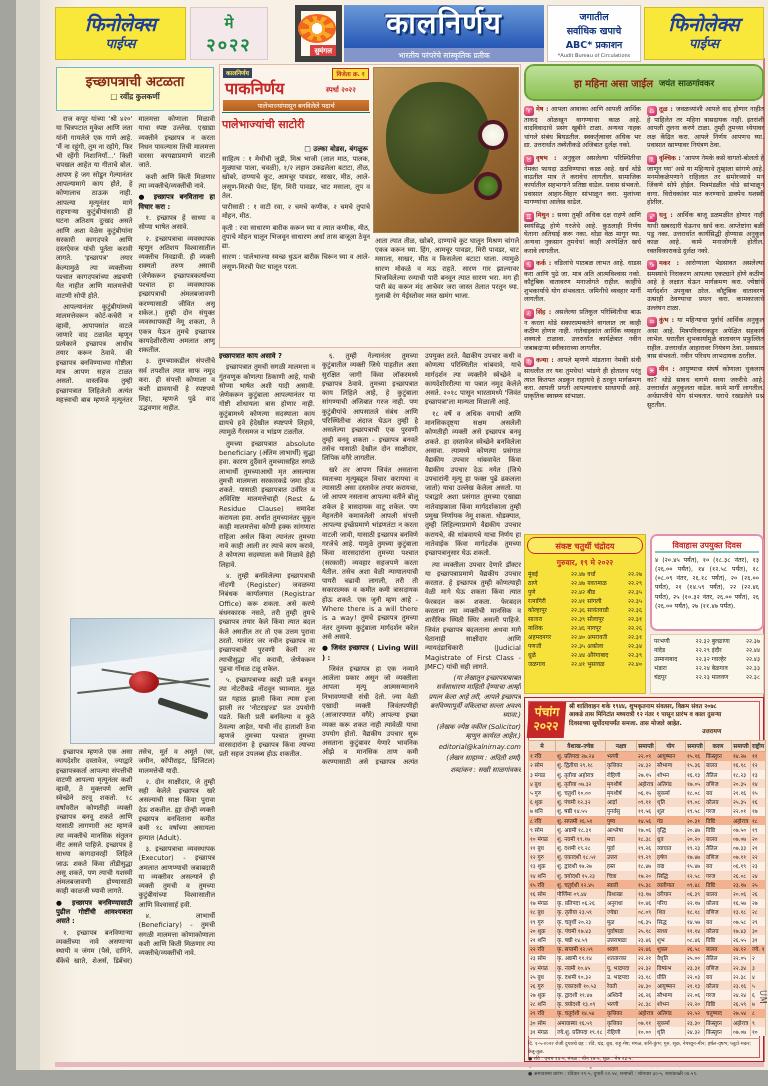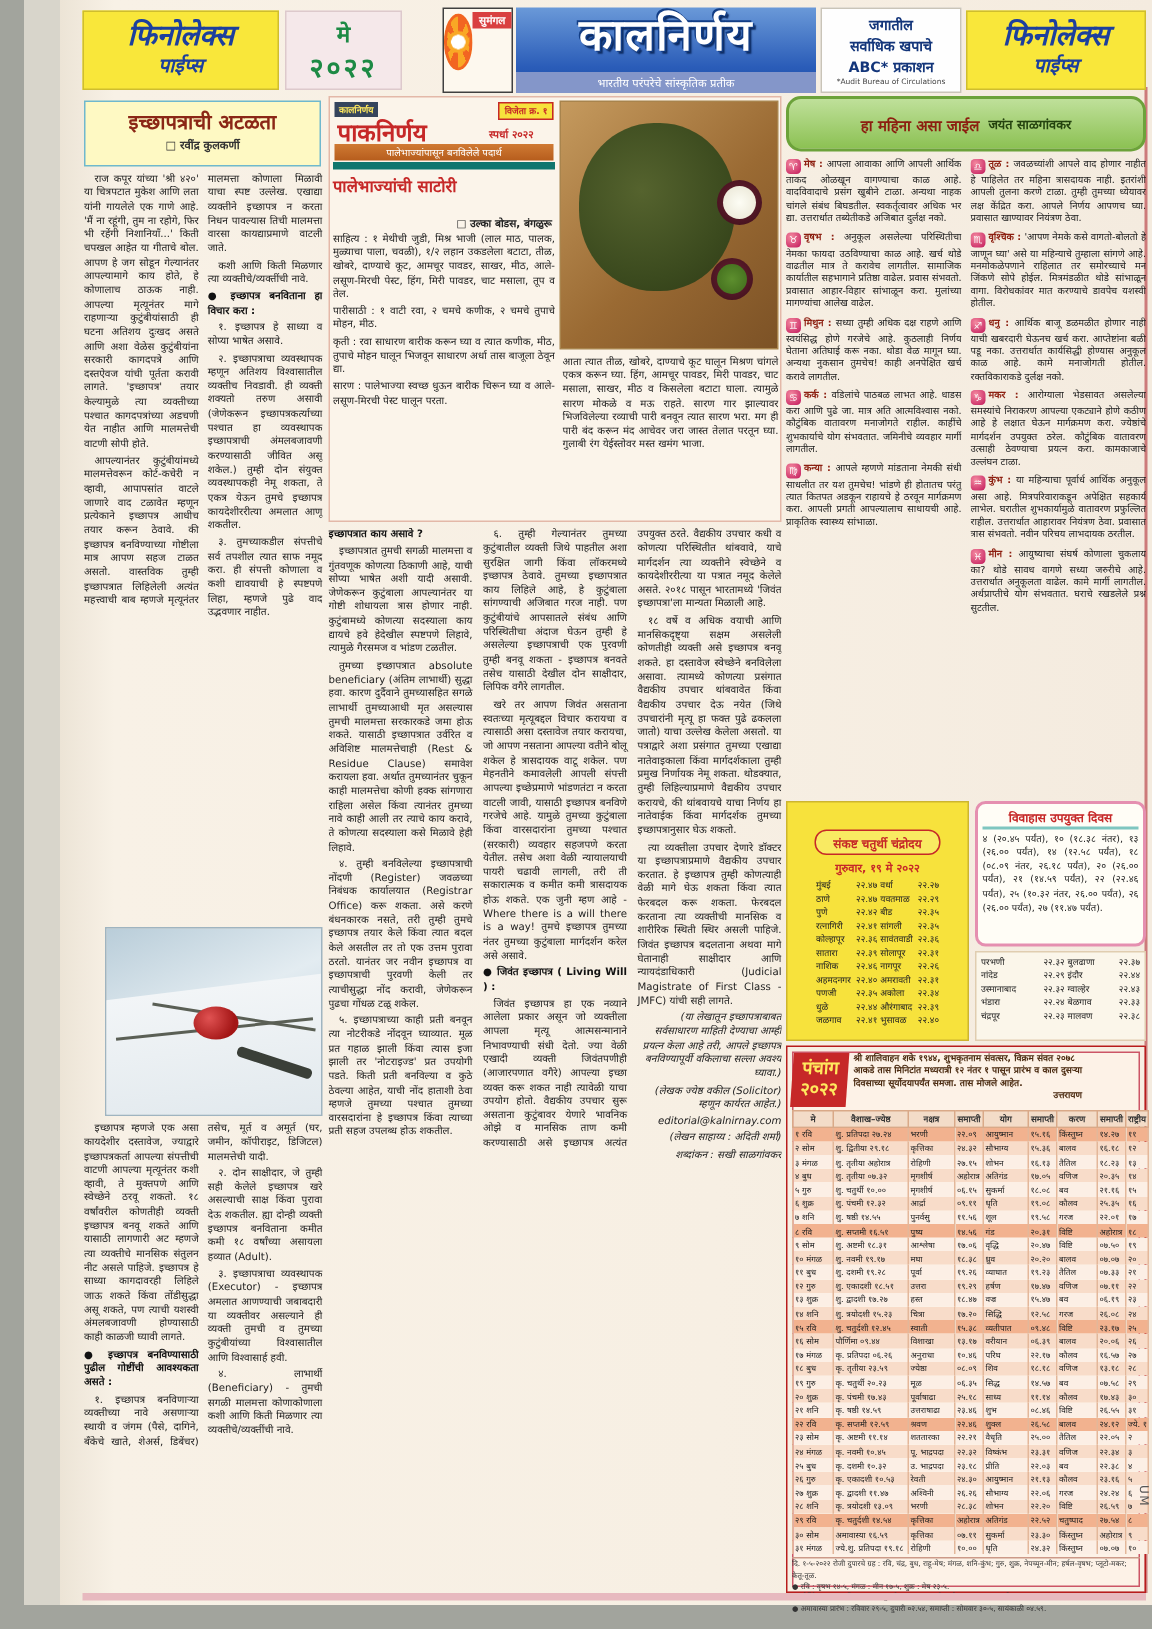--- a/index.html
+++ b/index.html
@@ -9,21 +9,21 @@
 .scanstrip{left:16px;top:0;width:24px;height:1070px;background:#d8d5cb}
 .paper{left:40px;top:0;width:728px;height:1070px;background:linear-gradient(90deg,#ece4d6,#f8f1e6 5%,#f7efe3 60%,#f4ebdf)}
 .redgedge{left:763px;top:58px;width:2px;height:1004px;background:#cc7a7a}
 .botband{left:55px;top:1062px;width:709px;height:5px;background:#e7b9bf}
 
 .ybox{background:#f9e73a;border:1px solid #cfbd2e;text-align:center;font-family:"DejaVu Serif",serif;font-style:italic;font-weight:bold;color:#1c3f9e;display:flex;flex-direction:column;justify-content:center}
 .ybox .l1{font-size:19px;line-height:1.05}
 .ybox .l2{font-size:13px}
 .monthbox{background:#f5e8ea;border:1px solid #ddc9cc;text-align:center;color:#1d8a45;font-weight:bold;display:flex;flex-direction:column;justify-content:center}
 .monthbox .m{font-size:15px}.monthbox .y{font-size:18px;letter-spacing:2px}
-.logobox{background:#fdf8ee;border:1px solid #404040;display:flex;flex-direction:row;align-items:flex-start}
+.logobox{background:#fdf8ee;border:6px solid #404040;display:flex;flex-direction:column;align-items:flex-end}
 .flower{width:38px;height:38px;border-radius:50%;margin-top:3px;background:radial-gradient(circle,#fff 0 22%,#f9a825 23% 34%,transparent 35%),repeating-conic-gradient(#f26522 0 22.5deg,#f9a825 22.5deg 45deg);box-shadow:0 0 0 2px #f26522 inset}
 .sumangal{margin-top:2px;background:#d94040;color:#fff;font-size:7px;padding:1px 4px;font-weight:bold}
 .masthead{background:linear-gradient(#6a99d8,#2a5cb8 70%,#1f4da6);display:flex;flex-direction:column;justify-content:space-between;text-align:center;overflow:hidden}
 .masthead .t{font-size:29px;font-weight:bold;color:#fff;line-height:1.25;text-shadow:1px 1px 0 #123d85,-1px -1px 0 #123d85,2px 2px 1px #0c2a60;letter-spacing:1px}
 .masthead .tg{background:#8496c9;color:#fff;font-size:7.5px;padding:2px 0}
 .abcbox{background:#fefefe;border:1px solid #c9c4b8;text-align:center;color:#13357a;font-weight:bold;display:flex;flex-direction:column;justify-content:center;gap:1px}
 .abcbox .a{font-size:9.5px}.abcbox .f{font-size:5px;color:#444;font-weight:normal}
 
 .ltitle{background:#fef9c3;border:1px solid #6fb8ce;padding:4px 5px 3px;text-align:center}
 .ltitle .t{color:#8b2716;font-weight:bold;font-size:13.5px}
@@ -40,40 +40,40 @@
 .wax{position:absolute;width:30px;height:22px;border-radius:50%;background:radial-gradient(circle at 35% 35%,#e05252,#a31515 70%)}
 .scis{position:absolute;width:52px;height:7px;background:#3a3f38;transform:rotate(18deg);border-radius:3px}
 .photo-food{background:linear-gradient(135deg,#c59a5e,#9a6a33 55%,#7c5226);overflow:hidden;border:1px solid #a8844d}
 .bhakri{position:absolute;left:12px;top:14px;width:104px;height:112px;border-radius:48%;background:radial-gradient(circle at 40% 40%,#55632e,#3b4a1e 65%,#2e3a16)}
 .bowl{position:absolute;border-radius:50%;background:radial-gradient(circle at 50% 45%,#6b2233,#481320 75%)}
 .bowl .in{position:absolute;left:4px;top:4px;right:4px;bottom:4px;border-radius:50%}
 .raita .in{background:radial-gradient(#fdfdf5,#e8e4d2)}
 .chut .in{background:radial-gradient(#5d8f2e,#3f6a1b)}
 
 .recbox{border:1px solid #e3b8a8;background:#fbf4ea;padding:2px}
-.rechead{position:relative;height:46px;border-bottom:5px solid #0f766e}
+.rechead{position:relative;height:46px;border-bottom:1px solid #0f766e}
 .brandchip{position:absolute;left:1px;top:1px;background:#35445c;color:#ffe95e;font-size:6px;padding:1px 3px;font-weight:bold}
 .vijeta{position:absolute;right:1px;top:1px;background:#f7e23c;color:#c62828;font-size:6px;padding:1px 3px;font-weight:bold;border:1px solid #c62828}
 .rectitle{position:absolute;left:3px;top:10px;color:#c62828;font-weight:bold;font-size:16px}
 .recyear{position:absolute;left:104px;top:18px;color:#c62828;font-size:7px;font-weight:bold}
 .recsub{position:absolute;left:1px;right:1px;bottom:1px;background:linear-gradient(#d07a33,#b65d1d);color:#fff;font-size:6.5px;text-align:center;padding:1px 0}
 .dish{color:#c62828;font-weight:bold;font-size:11px;text-align:left;margin-top:3px}
 .recauthor{text-align:right;font-size:7px;font-weight:bold;margin:13px 2px 2px}
 .rectext{font-size:6.8px;line-height:1.36;text-align:justify}
 .rectext .para{text-indent:0;margin-bottom:2px}
 
 .horohead{background:linear-gradient(#bfe09a,#8cc153);border:2px solid #6ca23a;border-radius:10px;display:flex;align-items:center;justify-content:center;gap:6px}
 .horohead .t{color:#8c1f10;font-weight:bold;font-size:10px}
 .horohead .a{color:#24430e;font-weight:bold;font-size:8.5px}
 .signcol{position:absolute;width:117px}
 .sign{font-size:6.4px;line-height:1.31;text-align:justify;margin-bottom:4px}
 .sicon{display:inline-block;width:10px;height:10px;border-radius:3px;background:radial-gradient(circle at 35% 30%,#f48aa0,#c2185b);color:#fff;font-size:6.5px;line-height:10px;text-align:center;margin-right:2px;vertical-align:-2px}
 .sname{color:#8c1f10}
 
-.sankbox{background:#f7e23c;border:1px solid #cdb52f;padding:18px}
+.sankbox{background:#f7e23c;border:1px solid #cdb52f;padding:2px}
 .sanktitle{border:1.5px solid #c62828;border-radius:8px;color:#c62828;font-weight:bold;font-size:8px;text-align:center;padding:2px 0;background:#f9ea62}
 .sankdate{color:#c62828;font-weight:bold;font-size:7.5px;text-align:center;margin:3px 0 2px}
 table.city{width:100%;border-collapse:collapse;font-size:5.9px}
 table.city td{padding:0.5px 1px;white-space:nowrap}
 table.city td.time{text-align:right}
 .wedbox{background:#fffdf6;border:2px solid #e58fb0;border-radius:7px;padding:2px 3px}
 .wedtitle{color:#c62828;font-weight:bold;font-size:8px;text-align:center;padding:1px 0;border-bottom:2px solid #7ec6c0}
 .wedtext{font-size:6.3px;line-height:1.45;text-align:justify;margin-top:2px}
 .extrarows{background:#fbf6ea;border:1px solid #e0cdb0;padding:1px 2px}
 
@@ -208,20 +208,21 @@
 
 <div class="abs horohead" style="left:524px;top:64px;width:240px;height:37px">
   <span class="t">हा महिना असा जाईल</span>
   <span class="a">जयंत साळगांवकर</span>
 </div>
 <div id="signs-c0" class="signcol" style="left:524px;top:105px;height:426px;overflow:hidden">
     <div class="sign"><span class="sicon">♈</span><b class="sname">मेष : </b>आपला आवाका आणि आपली आर्थिक ताकद ओळखून वागण्याचा काळ आहे. वादविवादाचे प्रसंग खुबीने टाळा. अन्यथा नाहक चांगले संबंध बिघडतील. स्वकर्तृत्वावर अधिक भर द्या. उत्तरार्धात तब्येतीकडे अजिबात दुर्लक्ष नको.</div>
     <div class="sign"><span class="sicon">♉</span><b class="sname">वृषभ : </b>अनुकूल असलेल्या परिस्थितीचा नेमका फायदा उठविण्याचा काळ आहे. खर्च थोडे वाढतील मात्र ते करावेच लागतील. सामाजिक कार्यातील सहभागाने प्रतिष्ठा वाढेल. प्रवास संभवतो. प्रवासात आहार-विहार सांभाळून करा. मुलांच्या मागण्यांचा आलेख वाढेल.</div>
     <div class="sign"><span class="sicon">♊</span><b class="sname">मिथुन : </b>सध्या तुम्ही अधिक दक्ष राहणे आणि स्वयंसिद्ध होणे गरजेचे आहे. कुठलाही निर्णय घेताना अतिघाई करू नका. थोडा वेळ मागून घ्या. अन्यथा नुकसान तुमचेच! काही अनपेक्षित खर्च करावे लागतील.</div>
     <div class="sign"><span class="sicon">♋</span><b class="sname">कर्क : </b>वडिलांचे पाठबळ लाभत आहे. धाडस करा आणि पुढे जा. मात्र अति आत्मविश्वास नको. कौटुंबिक वातावरण मनाजोगते राहील. काहींचे शुभकार्याचे योग संभवतात. जमिनीचे व्यवहार मार्गी लागतील.</div>
+    <div class="sign"><span class="sicon">♌</span><b class="sname">सिंह : </b>असलेल्या प्रतिकूल परिस्थितीचा बाऊ न करता थोडे सकारात्मकतेने वागलात तर काही कठीण होणार नाही. नातेवाइकांत आर्थिक व्यवहार शक्यतो टाळावा. उत्तरार्धात कार्यक्षेत्रात नवीन जबाबदाऱ्या स्वीकाराव्या लागतील.</div>
     <div class="sign"><span class="sicon">♍</span><b class="sname">कन्या : </b>आपले म्हणणे मांडताना नेमकी संधी साधलीत तर यश तुमचेच! भांडणे ही होतातच परंतु त्यात कितपत अडकून राहायचे हे ठरवून मार्गक्रमण करा. आपली प्रगती आपल्यालाच साधायची आहे. प्राकृतिक स्वास्थ्य सांभाळा.</div>
   </div>
 <div id="signs-c1" class="signcol" style="left:647px;top:105px;height:426px;overflow:hidden">
     <div class="sign"><span class="sicon">♎</span><b class="sname">तूळ : </b>जवळच्यांशी आपले वाद होणार नाहीत हे पाहिलेत तर महिना त्रासदायक नाही. इतरांशी आपली तुलना करणे टाळा. तुम्ही तुमच्या ध्येयावर लक्ष केंद्रित करा. आपले निर्णय आपणच घ्या. प्रवासात खाण्यावर नियंत्रण ठेवा.</div>
     <div class="sign"><span class="sicon">♏</span><b class="sname">वृश्चिक : </b>'आपण नेमके कसे वागतो-बोलतो हे जाणून घ्या' असे या महिन्याचे तुम्हाला सांगणे आहे. मनमोकळेपणाने राहिलात तर समोरच्याचे मन जिंकणे सोपे होईल. मित्रमंडळीत थोडे सांभाळून वागा. विरोधकांवर मात करण्याचे डावपेच यशस्वी होतील.</div>
     <div class="sign"><span class="sicon">♐</span><b class="sname">धनु : </b>आर्थिक बाजू डळमळीत होणार नाही याची खबरदारी घेऊनच खर्च करा. आप्तेष्टांना बळी पडू नका. उत्तरार्धात कार्यसिद्धी होण्यास अनुकूल काळ आहे. कामे मनाजोगती होतील. रक्तविकाराकडे दुर्लक्ष नको.</div>
     <div class="sign"><span class="sicon">♑</span><b class="sname">मकर : </b>आरोग्याला भेडसावत असलेल्या समस्यांचे निराकरण आपल्या एकट्याने होणे कठीण आहे हे लक्षात घेऊन मार्गक्रमण करा. ज्येष्ठांचे मार्गदर्शन उपयुक्त ठरेल. कौटुंबिक वातावरण उत्साही ठेवण्याचा प्रयत्न करा. कामकाजाचे उल्लंघन टाळा.</div>
     <div class="sign"><span class="sicon">♒</span><b class="sname">कुंभ : </b>या महिन्याचा पूर्वार्ध आर्थिक अनुकूल असा आहे. मित्रपरिवाराकडून अपेक्षित सहकार्य लाभेल. घरातील शुभकार्यामुळे वातावरण प्रफुल्लित राहील. उत्तरार्धात आहारावर नियंत्रण ठेवा. प्रवासात त्रास संभवतो. नवीन परिचय लाभदायक ठरतील.</div>
     <div class="sign"><span class="sicon">♓</span><b class="sname">मीन : </b>आयुष्याचा संघर्ष कोणाला चुकलाय का? थोडे सावध वागणे सध्या जरुरीचे आहे. उत्तरार्धात अनुकूलता वाढेल. कामे मार्गी लागतील. अर्थप्राप्तीचे योग संभवतात. घराचे रखडलेले प्रश्न सुटतील.</div>
   </div>

